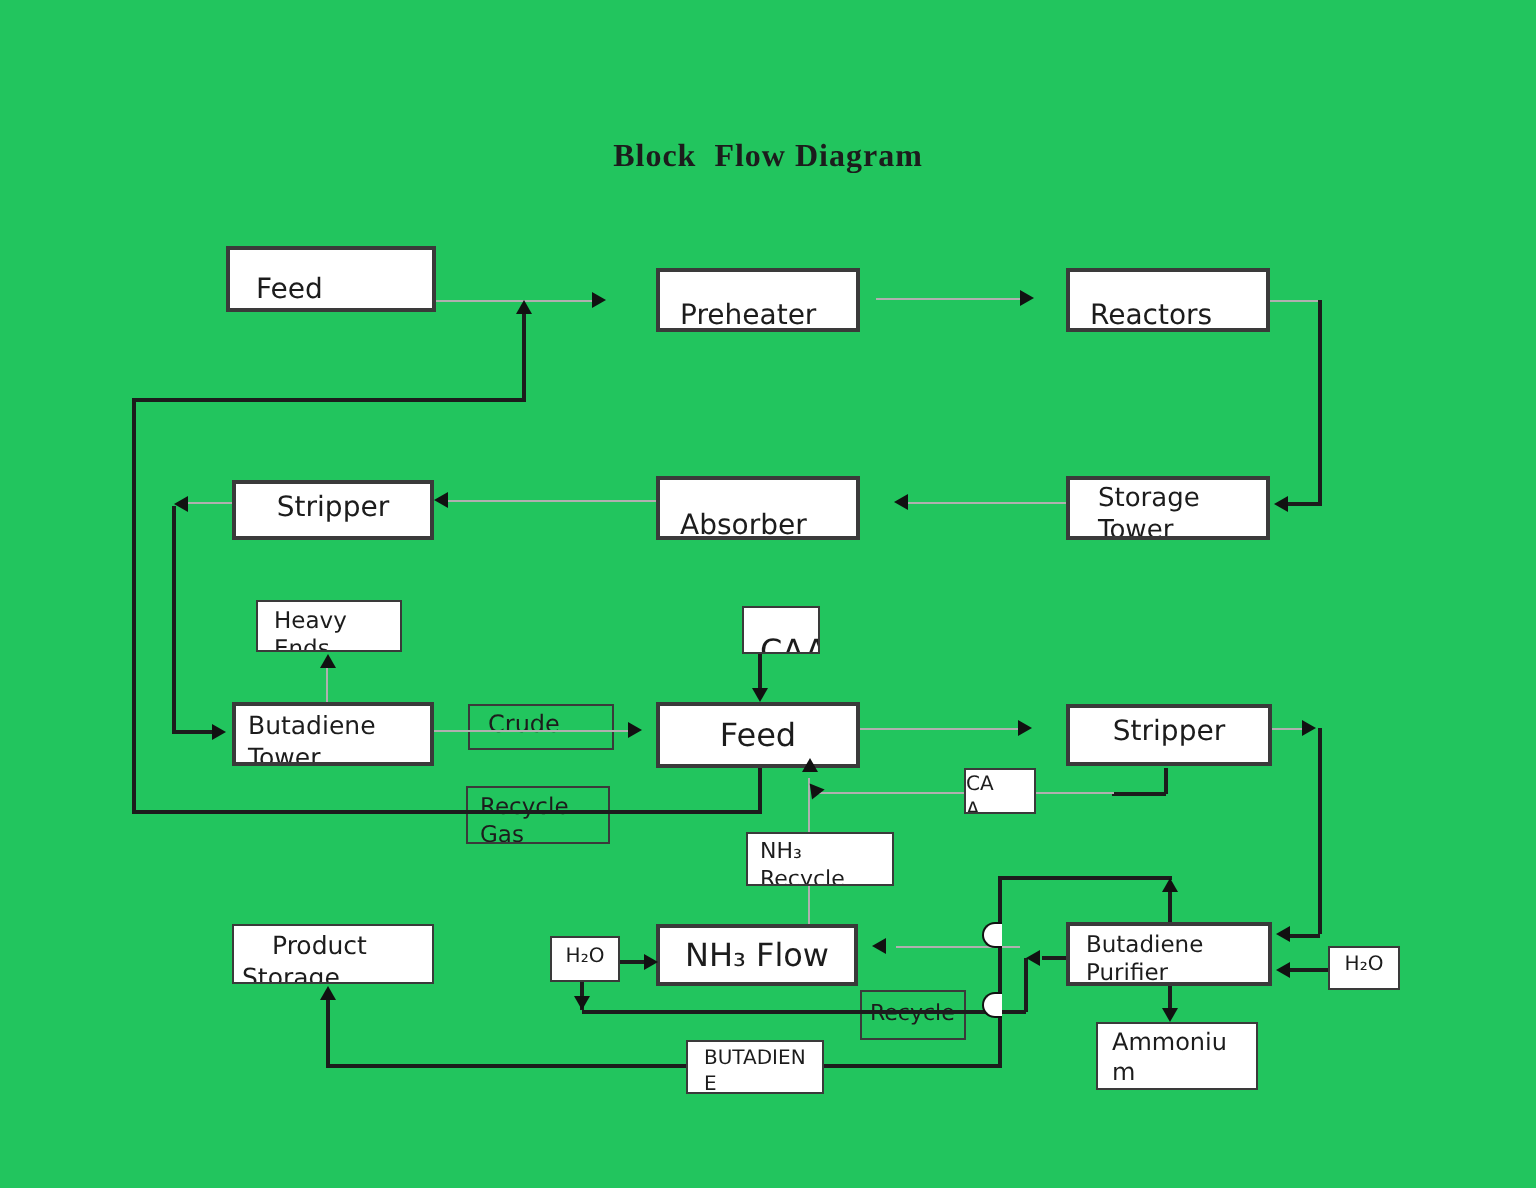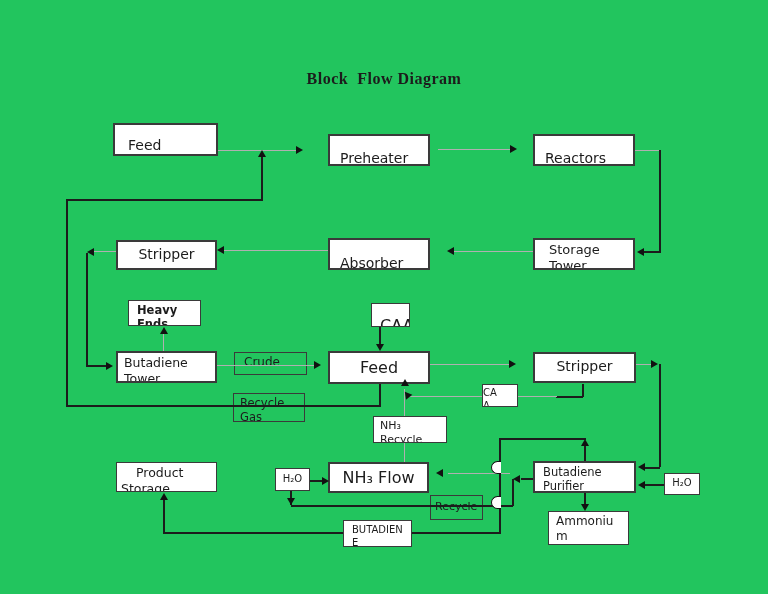--- a/index.html
+++ b/index.html
@@ -48,21 +48,21 @@
 
   <div class="box" style="left:328px;top:238px;width:102px;height:32px;font-size:14px;padding:15px 0 0 10px;">
     <span class="lbl">Absorber</span>
   </div>
 
   <div class="box" style="left:533px;top:238px;width:102px;height:32px;font-size:13px;padding:2px 0 0 14px;">
     <span class="lbl">Storage</span>
     <span class="lbl">Tower</span>
   </div>
 
-  <div class="box" style="left:128px;top:300px;width:73px;height:26px;font-size:11.5px;padding:2px 0 0 8px;border-width:1.5px;font-weight:bold;">
+  <div class="box" style="left:128px;top:300px;width:73px;height:26px;font-size:11.5px;padding:2px 0 0 8px;border-width:1.5px;">
     <span class="lbl">Heavy</span>
     <span class="lbl">Ends</span>
   </div>
 
   <div class="box" style="left:116px;top:351px;width:101px;height:32px;font-size:12.5px;padding:2px 0 0 6px;">
     <span class="lbl">Butadiene</span>
     <span class="lbl">Tower</span>
   </div>
 
   <div class="box z3" style="left:234px;top:352px;width:73px;height:23px;font-size:12px;padding:2px 0 0 9px;border-width:1.5px;background:transparent;">

